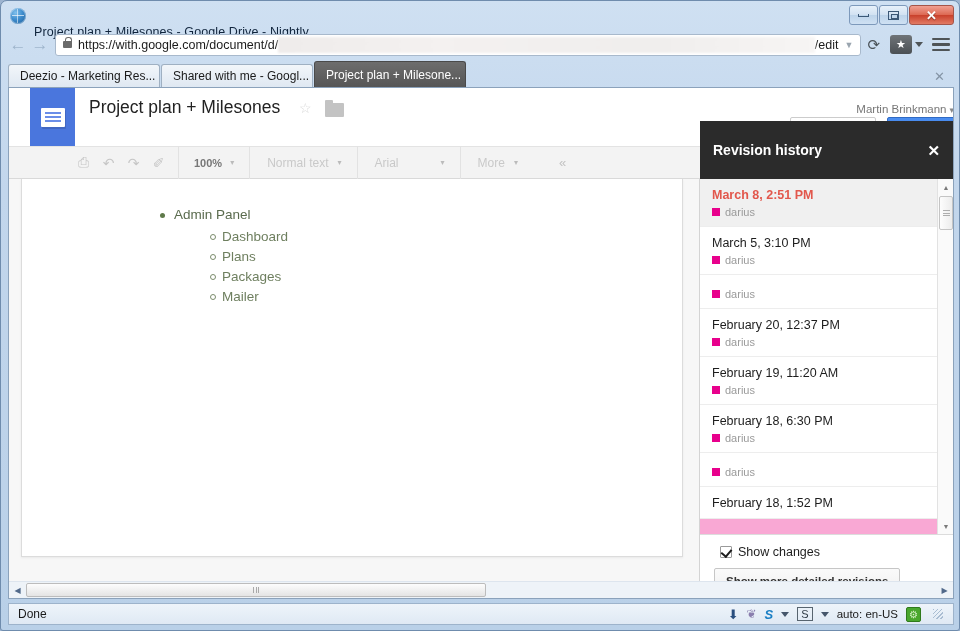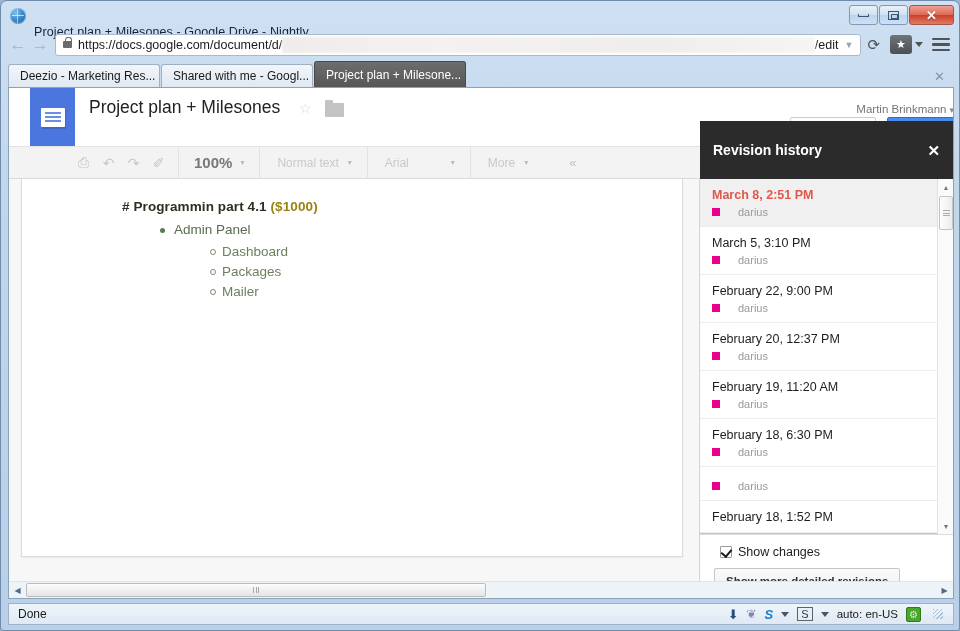--- a/index.html
+++ b/index.html
@@ -208,21 +208,21 @@
   }
 
   
   #docs-toolbar {
     position:absolute; left:0; top:58px; width:944px; height:33px;
     background:#f3f3f3; border-top:1px solid #e3e3e3; border-bottom:1px solid #d9d9d9;
     display:flex; align-items:center;
   }
   .tb-group { display:flex; align-items:center; height:33px; border-right:1px solid #e2e2e2; padding: 0 7px;}
   .tb-icon { width: 25px; height:24px; display:flex;align-items:center;justify-content:center; color:#c6c6c6; font-size:14px;}
-  .tb-zoom { font-size:15px; color:#777; font-weight:bold; padding: 0 3px 0 8px; text-align: center;}
+  .tb-zoom { font-size:11px; color:#777; font-weight:bold; padding: 0 3px 0 8px; text-align: center;}
   .tb-caret { color:#bbb; font-size: 8px; padding: 0 8px 0 5px;}
   .tb-txt { font-size:12px; color:#c9c9c9; padding: 0 4px 0 10px; white-space:nowrap;}
   .tb-w1 { min-width: 98px; }
   .tb-w2 { min-width: 88px; gap: 33px; }
   #tb-collapse { color:#c2c2c2; font-size: 13px; margin-left: 33px;}
 
   
   #doc-scrollarea {
     position:absolute; left:0; top:91px; width:690px; height:421px;
     background:#f7f7f7; overflow:hidden;
@@ -301,21 +301,21 @@
     overflow:hidden;
   }
   .rev-item {
     padding: 9px 12px 8px 12px;
     border-bottom:1px solid #ededed;
     background:#fff;
   }
   .rev-item.selected { background:#f0f0f0; }
   .rev-date { font-size:12.5px; color:#1d1d1d; white-space:nowrap; }
   .rev-item.selected .rev-date { color:#e2574c; font-weight:bold; }
-  .rev-author { margin-top:4px; display:flex; align-items:center; gap:18px; }
+  .rev-author { margin-top:4px; display:flex; align-items:center; gap:5px; }
   .rev-swatch { width:8px;height:8px; display:block; }
   .rev-name { font-size:11px; color:#9a9a9a; }
 
   #rev-vscroll {
     position:absolute; right:0; top:0; width:16px; height:355px;
     background:#fafafa; border-left:1px solid #e2e2e2;
   }
   .rvs-arrow { width:16px;height:16px;display:flex;align-items:center;justify-content:center;color:#7a7a7a;font-size:7px;}
   #rev-vthumb {
     position:absolute; left:1px; top:17px; width:14px; height:34px;
@@ -397,21 +397,21 @@
         <span class="gl-close">✕</span>
       </div>
     </div>
   </div>
 
   <div id="navbar">
     <span class="nav-arrow">←</span>
     <span class="nav-arrow">→</span>
     <div id="urlbar">
       <span id="lock"></span>
-      <span id="url-a">https://docs.google.com/document/d/</span>
+      <span id="url-a">https://with.google.com/document/d/</span>
       <span id="url-blur"></span>
       <span id="url-b">/edit</span>
       <span id="url-drop">▼</span>
     </div>
     <span id="reload">⟳</span>
     <span id="bookmark-btn">★</span>
     <span id="bookmark-caret"></span>
     <span id="hamburger">
         <i></i>
         <i></i>
@@ -492,28 +492,26 @@
       <div class="tb-group" style="border-right:none;">
         <span class="tb-txt">More</span>
         <span class="tb-caret">▾</span>
         <span id="tb-collapse">«</span>
       </div>
     </div>
 
     <div id="doc-scrollarea">
       <div id="page">
         <div id="doc-body">
-          <div id="heading">
-            <span># Programmin part 4.1 </span><span class="price">($1000)</span>
-          </div>
           <ul class="lvl1">
             <li>
               <span>Admin Panel</span>
               <ul class="lvl2">
                 <li><span>Dashboard</span></li>
+                <li><span>Plans</span></li>
                 <li><span>Packages</span></li>
                 <li><span>Mailer</span></li>
               </ul>
             </li>
           </ul>
         </div>
       </div>
     </div>
 
     <div id="doc-vscroll">
@@ -543,21 +541,20 @@
           </div>
         </div>
         <div class="rev-item">
           <div class="rev-date">March 5, 3:10 PM</div>
           <div class="rev-author">
             <span class="rev-swatch" style="background:#e8008c"></span>
             <span class="rev-name">darius</span>
           </div>
         </div>
         <div class="rev-item">
-          <div class="rev-date">February 22, 9:00 PM</div>
           <div class="rev-author">
             <span class="rev-swatch" style="background:#e8008c"></span>
             <span class="rev-name">darius</span>
           </div>
         </div>
         <div class="rev-item">
           <div class="rev-date">February 20, 12:37 PM</div>
           <div class="rev-author">
             <span class="rev-swatch" style="background:#e8008c"></span>
             <span class="rev-name">darius</span>

